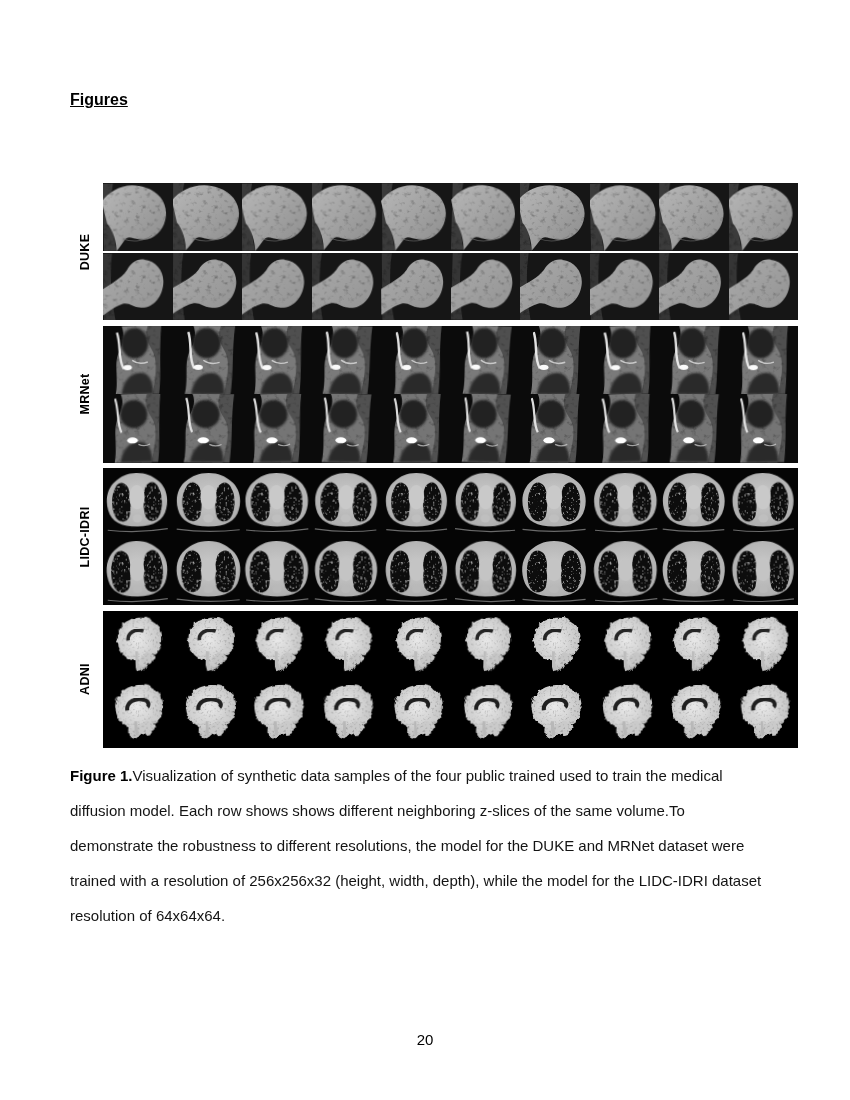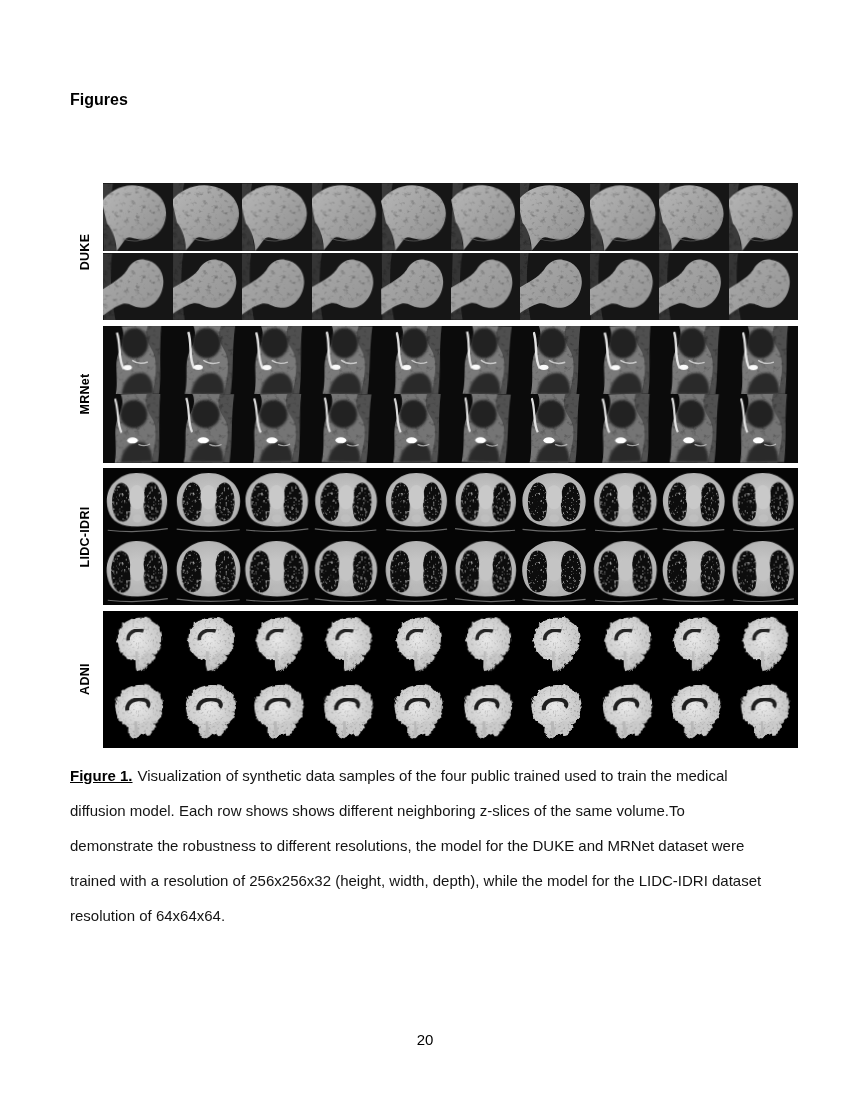--- a/index.html
+++ b/index.html
@@ -2,21 +2,21 @@
 <html><head>
 <meta charset="utf-8">
 <style>
   html,body { margin:0; padding:0; background:#ffffff; }
   .page {
     position:relative; width:850px; height:1100px; background:#ffffff;
     font-family:"Liberation Sans", sans-serif; color:#000; overflow:hidden;
   }
   .heading {
     position:absolute; left:70px; top:91px;
-    font-size:16px; font-weight:bold; margin:0;
+    font-size:16px; font-weight:bold; text-decoration:underline; margin:0;
   }
   
   .figure-area { position:absolute; left:103px; top:183px; width:695px; }
   .fig-group { position:relative; height:137px; margin-bottom:5.5px; }
   .fig-group:last-child { margin-bottom:0; }
   .fig-grid {
     display:grid; grid-template-columns:repeat(10,1fr);
     grid-template-rows:1fr 1fr; height:100%; background:#000;
   }
   .fig-group.gap-white .fig-grid { row-gap:2px; background:#fff; }
@@ -26,21 +26,21 @@
     position:absolute; left:-31px; top:0; height:100%; width:26px;
     display:flex; align-items:center; justify-content:center;
   }
   .fig-label span {
     transform:rotate(-90deg); white-space:nowrap;
     font-weight:bold; font-size:12.5px; letter-spacing:0.3px; color:#000;
   }
   
   .caption { position:absolute; left:70px; top:767px; width:740px; }
   .cap-line { height:35px; font-size:15px; white-space:nowrap; color:#141414; }
-  .cap-line b { margin-right:5px; color:#000;text-decoration:underline; }
+  .cap-line b { color:#000; }
   
   .page-num { position:absolute; left:0; top:1031px; width:100%; text-align:center; font-size:15px; }
   .defs-holder { position:absolute; width:0; height:0; overflow:hidden; }
 </style>
 </head>
 <body>
 
 <div class="page">
 
   <div class="defs-holder">

